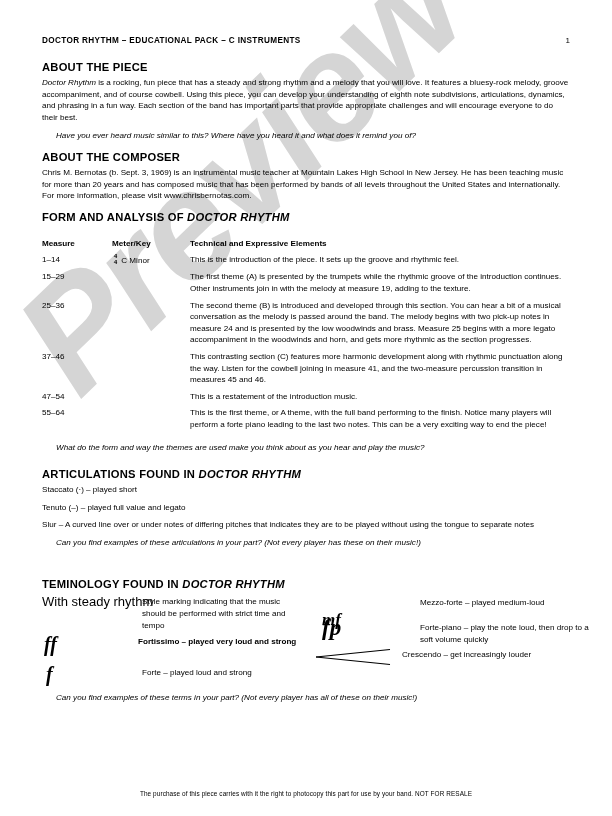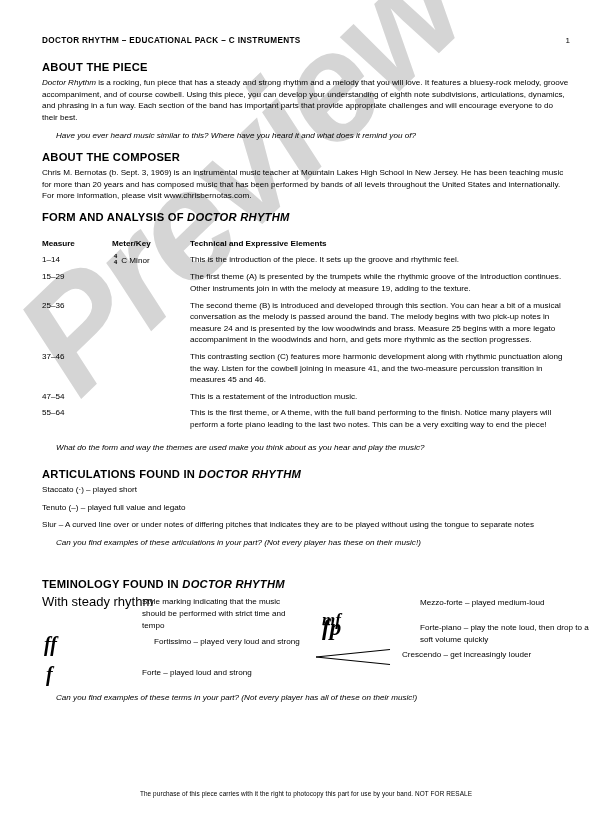--- a/index.html
+++ b/index.html
@@ -301,21 +301,21 @@
         <div class="term-row" style="left:0; top:2px;">
           <div class="term-sym-text">With steady rhythm</div>
         </div>
         <div class="term-row" style="left:100px; top:2px;">
           <div class="term-def">Style marking indicating that the music should be performed with strict time and tempo</div>
         </div>
 
         <div class="term-row" style="left:2px; top:40px;">
           <div class="term-sym-music">ff</div>
         </div>
-        <div class="term-row" style="left:112px; top:42px;">
+        <div class="term-row" style="left:96px; top:42px;font-weight:bold;">
           <div class="term-def">Fortissimo – played very loud and strong</div>
         </div>
 
         <div class="term-row" style="left:4px; top:70px;">
           <div class="term-sym-music">f</div>
         </div>
         <div class="term-row" style="left:100px; top:73px;">
           <div class="term-def">Forte – played loud and strong</div>
         </div>
 

